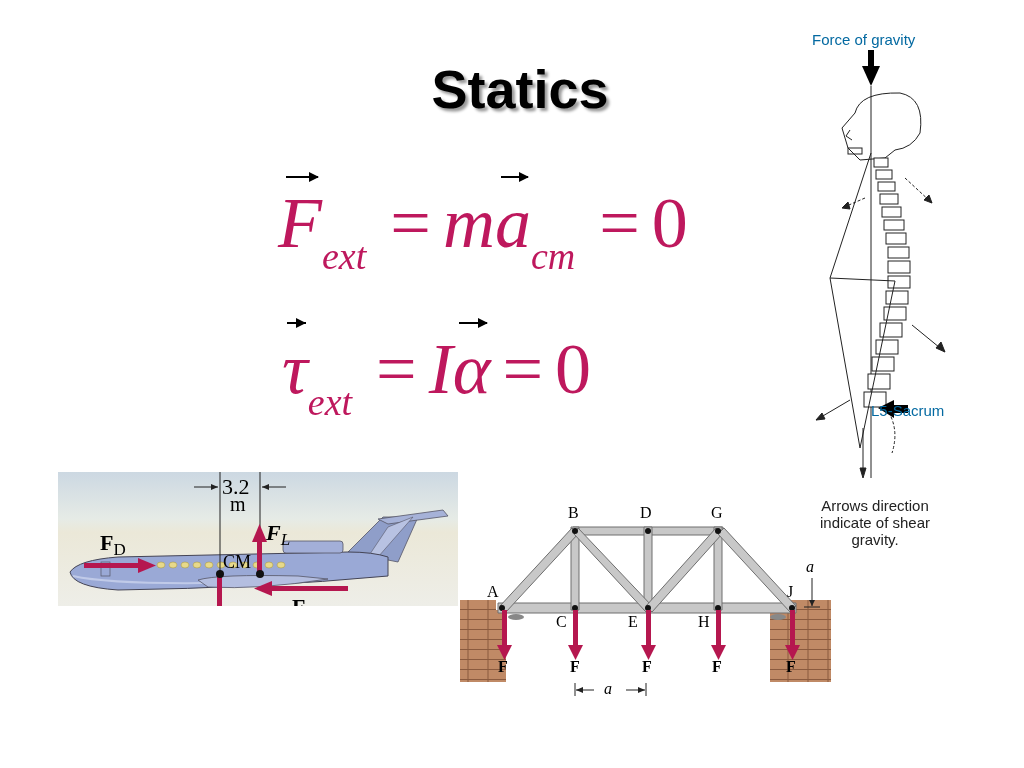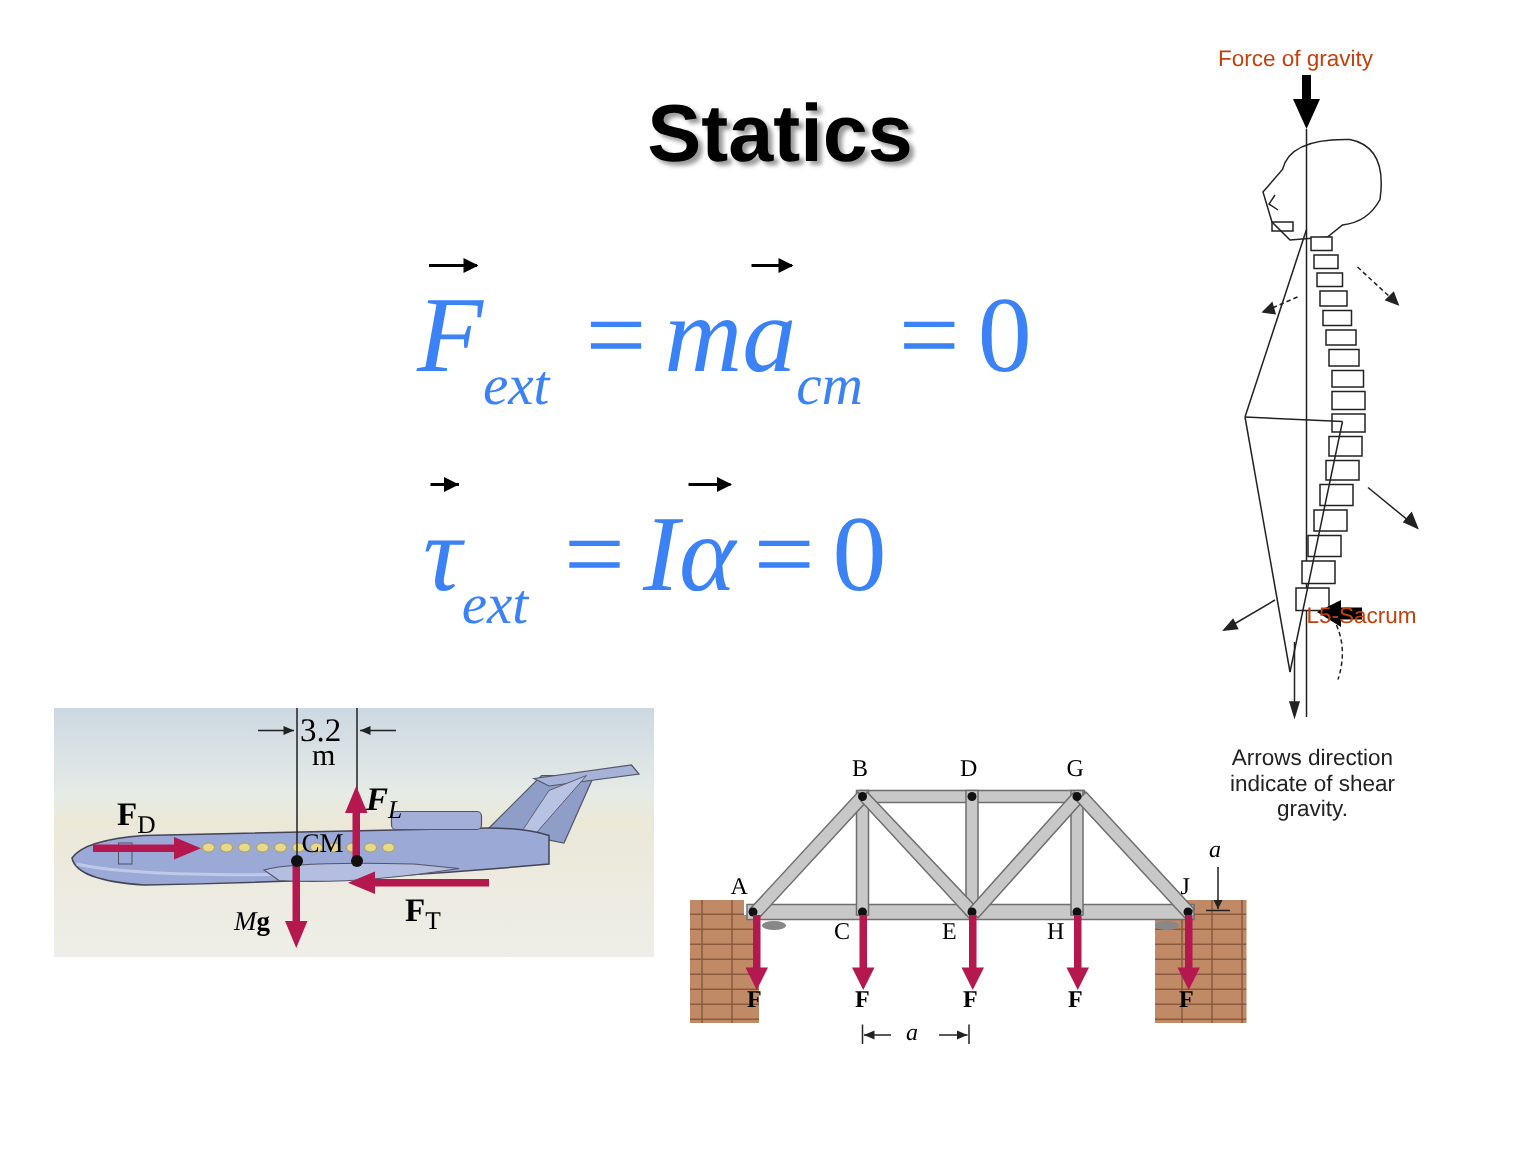--- a/index.html
+++ b/index.html
@@ -1,28 +1,28 @@
 <!DOCTYPE html>
 <html><head>
   <meta charset="utf-8">
   <style>
     html, body { margin:0; padding:0; }
     body { width:1024px; height:768px; background:#ffffff; position:relative; overflow:hidden; font-family:"Liberation Sans", sans-serif; }
     .abs { position:absolute; }
     .title { left:0; width:1040px; top:58px; text-align:center; font-family:"Liberation Sans", sans-serif; font-weight:bold; font-size:54px; color:#000; text-shadow:3px 3px 3px #9a9a9a; letter-spacing:0px; }
-    .eq { font-family:"Liberation Serif", serif; color:#3b82f6; }
+    .eq { font-family:"Liberation Serif", serif; color:#be185d; }
     .eq .it { font-style:italic; }
     .vec { position:relative; display:inline-block; }
     .vec::before { content:""; position:absolute; left:18%; right:8%; top:-6px; height:2px; background:#000; }
     .vec::after { content:""; position:absolute; right:6%; top:-10px; border-left:10px solid #000; border-top:5px solid transparent; border-bottom:5px solid transparent; }
     .sub { font-size:38px; font-style:italic; vertical-align:-22px; }
     .eq1 { left:278px; top:182px; font-size:72px; white-space:nowrap; }
     .eq2 { left:282px; top:328px; font-size:72px; white-space:nowrap; }
     .sp { display:inline-block; width:24px; }
-    .lbl-sm { font-family:"Liberation Sans", sans-serif; font-size:15px; color:#c2410c; }
+    .lbl-sm { font-family:"Liberation Sans", sans-serif; font-size:15px; color:#0369a1; }
     .caption { left:800px; top:497px; width:150px; text-align:center; font-size:15px; line-height:17px; color:#222; }
     .serif { font-family:"Liberation Serif", serif; }
   </style>
 </head>
 <body>
 
 <div class="abs title">Statics</div>
 
 <div class="abs eq eq1">
   <span class="it vec">F</span><span class="sub">ext</span><span class="sp"></span><span>=</span><span class="sp" style="width:12px"></span><span class="it">m</span><span class="it vec">a</span><span class="sub">cm</span><span class="sp"></span><span>=</span><span class="sp" style="width:12px"></span><span>0</span>
@@ -89,21 +89,21 @@
     <polygon points="78,360 94,352 94,357 108,357 108,365 94,365 94,370" fill="#000"></polygon>
   </g>
 </svg>
 <div class="abs lbl-sm" style="left:871px; top:402px;">L5-Sacrum</div>
 <div class="abs caption">
   <div>Arrows direction</div>
   <div>indicate of shear</div>
   <div>gravity.</div>
 </div>
 
-<div class="abs" style="left:36px; top:472px; width:400px; height:166px; overflow:hidden; background:linear-gradient(#ccd8e2 0%, #e6ebe6 35%, #ebe8d8 45%, #eeeee8 100%);">
+<div class="abs" style="left:58px; top:472px; width:400px; height:134px; overflow:hidden; background:linear-gradient(#ccd8e2 0%, #e6ebe6 35%, #ebe8d8 45%, #eeeee8 100%);">
   <svg width="400" height="166" style="position:absolute;left:0;top:0;">
 
     <polygon points="290,80 325,45 360,45 340,90" fill="#8f9ec9" stroke="#556" stroke-width="0.8"></polygon>
     <polygon points="320,47 385,38 390,44 330,52" fill="#a6b2d8" stroke="#556" stroke-width="0.8"></polygon>
     <polygon points="330,55 355,45 320,85 310,85" fill="#b8c2e2" stroke="#556" stroke-width="0.6"></polygon>
 
     <path d="M12,100 Q20,88 60,85 L290,80 Q315,80 330,85 L330,104 Q200,116 60,118 Q15,115 12,100 Z" fill="#9aa9d6" stroke="#445" stroke-width="1"></path>
     <path d="M15,104 Q60,114 200,110" fill="none" stroke="#c0cae8" stroke-width="2"></path>
 
     <rect x="225" y="69" width="60" height="12" rx="3" fill="#a3afd8" stroke="#556" stroke-width="0.8"></rect>

